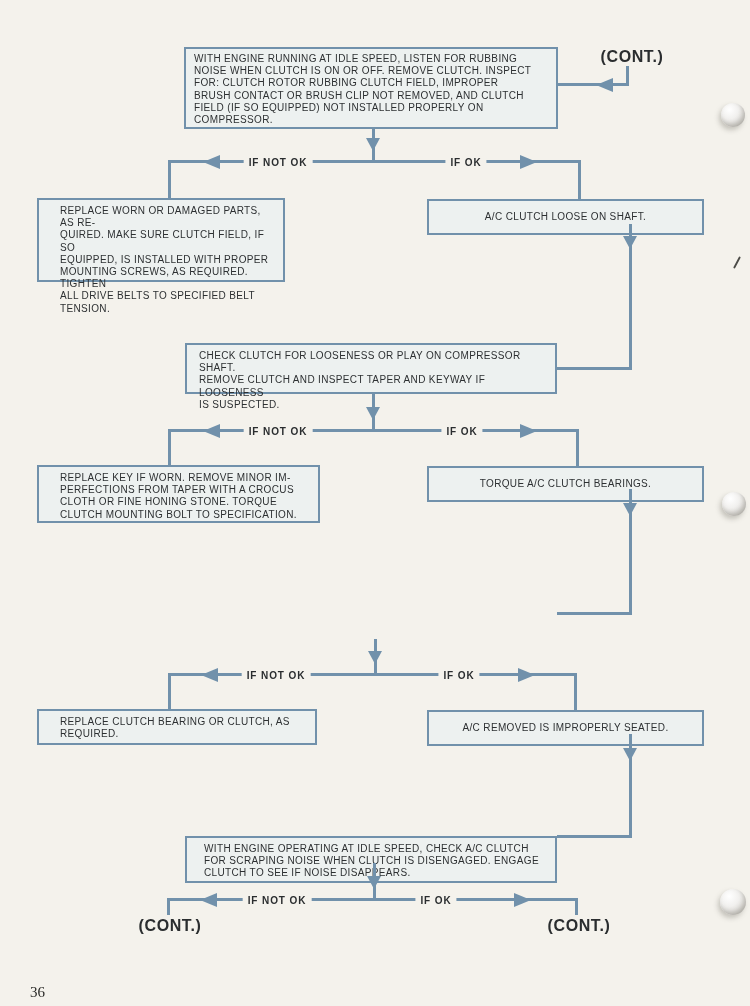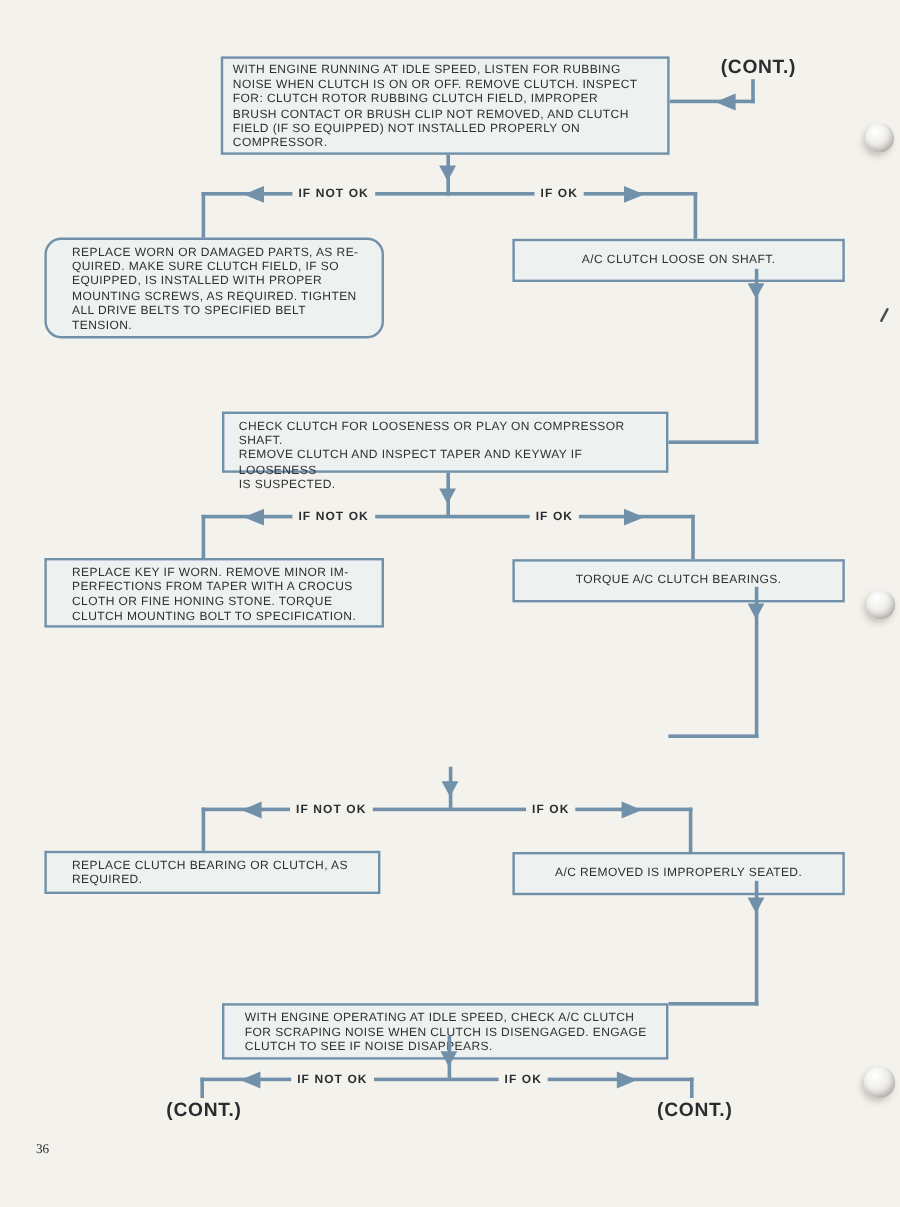--- a/index.html
+++ b/index.html
@@ -33,22 +33,22 @@
     background:var(--paper);padding:0 5px;
     font-size:10px;font-weight:bold;letter-spacing:0.9px;color:#2a2d2f;
     white-space:nowrap;
   }
   .cont{
     position:absolute;transform:translate(-50%,-50%);
     font-size:16px;font-weight:bold;letter-spacing:0.6px;color:#2a2d2f;
     white-space:nowrap;
   }
   .pagenum{
-    position:absolute;left:30px;top:952px;
-    font-family:"Liberation Serif",serif;font-size:11px;color:#2b2b28;
+    position:absolute;left:30px;top:984px;
+    font-family:"Liberation Serif",serif;font-size:15px;color:#2b2b28;
   }
   .ball{
     position:absolute;border-radius:50%;
     background:radial-gradient(circle at 35% 28%, #ffffff 0%, #f1f0ee 40%, #dddbd7 70%, #b5b2ac 100%);
     box-shadow:-2px 3px 5px rgba(140,138,128,0.45), inset -2px -3px 4px rgba(120,118,110,0.35);
   }
   .penmark{
     position:absolute;left:736px;top:256px;width:2px;height:13px;
     background:#4c4c48;border-radius:2px;transform:rotate(28deg);
   }
@@ -74,21 +74,21 @@
   <div class="ah ah-down" style="left:366px;top:138px;"></div>
 
   <div class="hline" style="left:168px;top:160px;width:413px;"></div>
   <div class="vline" style="left:168px;top:160px;height:38px;"></div>
   <div class="vline" style="left:578px;top:160px;height:40px;"></div>
   <div class="ah ah-left" style="left:203px;top:154.5px;"></div>
   <div class="ah ah-right" style="left:520px;top:154.5px;"></div>
   <div class="lbl" style="left:278px;top:162px;">IF NOT OK</div>
   <div class="lbl" style="left:466px;top:162px;">IF OK</div>
 
-  <div class="box" style="left:37px;top:198px;width:283px;height:84px;padding:5px 8px 5px 21px;border-radius:14px;">REPLACE WORN OR DAMAGED PARTS, AS RE-
+  <div class="box" style="left:37px;top:198px;width:248px;height:84px;padding:5px 8px 5px 21px;">REPLACE WORN OR DAMAGED PARTS, AS RE-
 QUIRED. MAKE SURE CLUTCH FIELD, IF SO
 EQUIPPED, IS INSTALLED WITH PROPER
 MOUNTING SCREWS, AS REQUIRED. TIGHTEN
 ALL DRIVE BELTS TO SPECIFIED BELT
 TENSION.</div>
   <div class="box center" style="left:427px;top:199px;width:277px;height:25px;">A/C CLUTCH LOOSE ON SHAFT.</div>
 
   <div class="vline" style="left:629px;top:224px;height:146px;"></div>
   <div class="ah ah-down" style="left:623px;top:236px;"></div>
   <div class="hline" style="left:557px;top:367px;width:75px;"></div>

